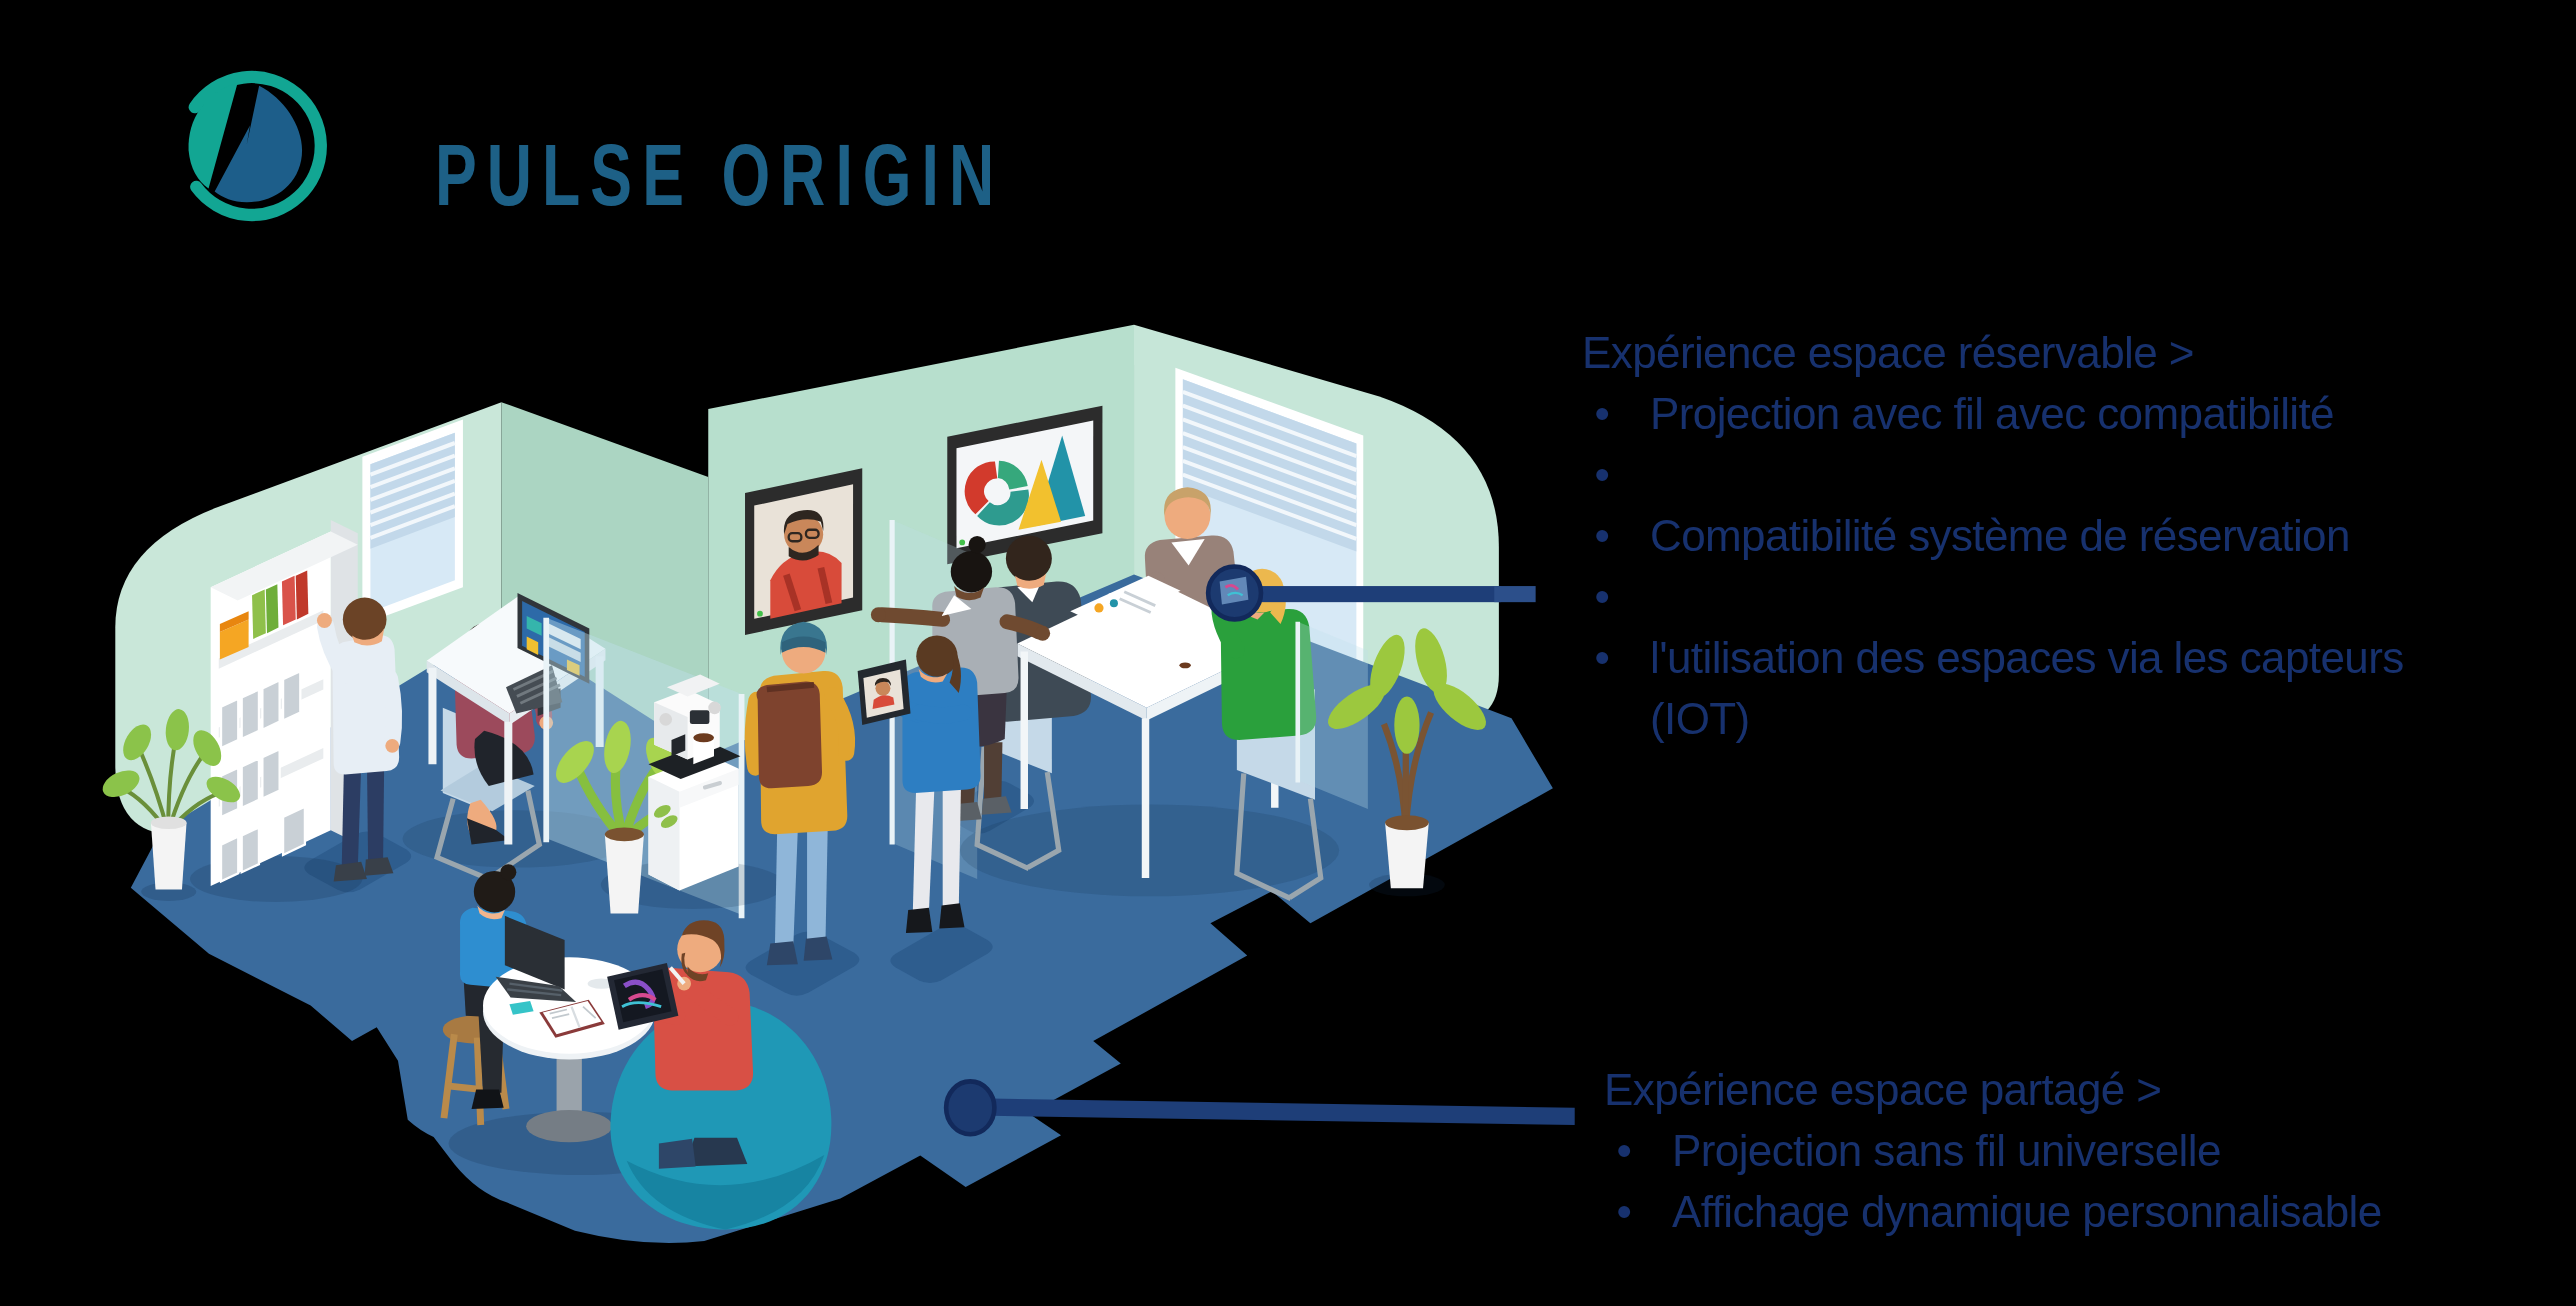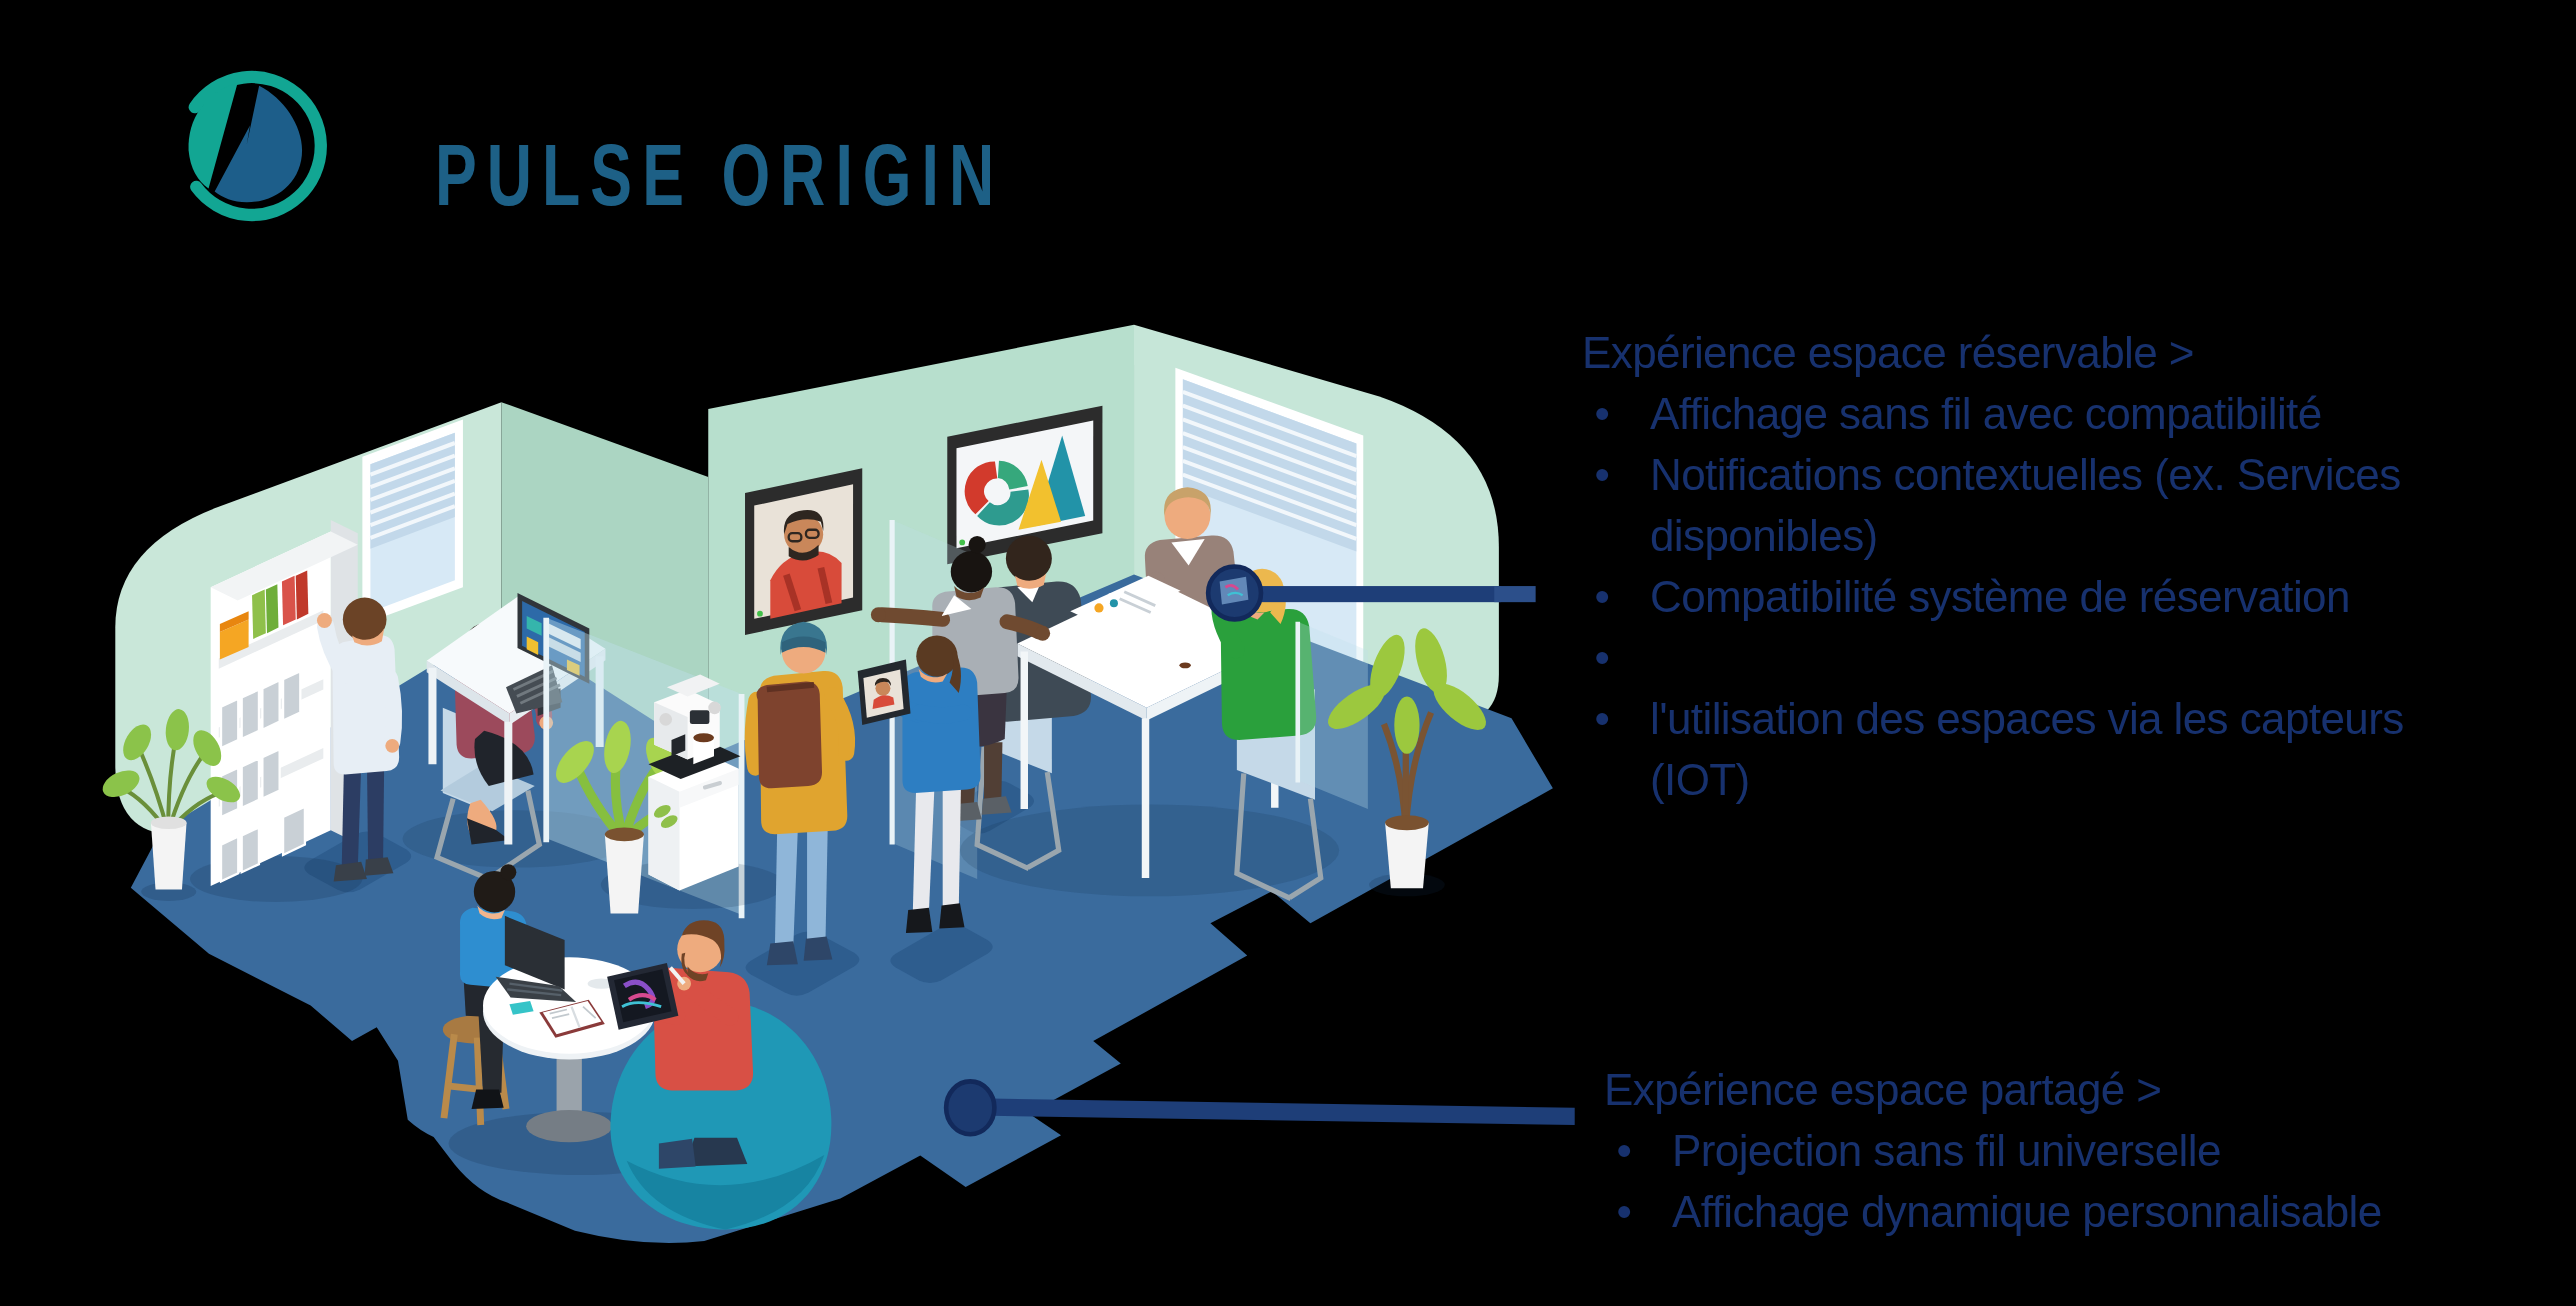--- a/index.html
+++ b/index.html
@@ -523,29 +523,25 @@
       <path d="M 64,22 C 80,30 92,48 92,64 C 92,84 76,98 56,98 C 47,98 40,95 35,91 L 58,48 L 56,60 L 64,22 Z" fill="#1d5e8a"></path>
     </svg>
     <div class="logo-text">PULSE ORIGIN</div>
   </div>
 
   <div class="callout-text" id="block-reservable">
     <div class="title">Expérience espace réservable &gt;</div>
     <div class="bullet">
       <span class="marker">•</span>
       <span class="lines">
-        <span>Affichage sans fil avec compatibilité</span>
+        <span>Projection avec fil avec compatibilité</span>
       </span>
     </div>
     <div class="bullet">
       <span class="marker">•</span>
-      <span class="lines">
-        <span>Notifications contextuelles (ex. Services</span>
-        <span>disponibles)</span>
-      </span>
     </div>
     <div class="bullet">
       <span class="marker">•</span>
       <span class="lines">
         <span>Compatibilité système de réservation</span>
       </span>
     </div>
     <div class="bullet">
       <span class="marker">•</span>
     </div>

